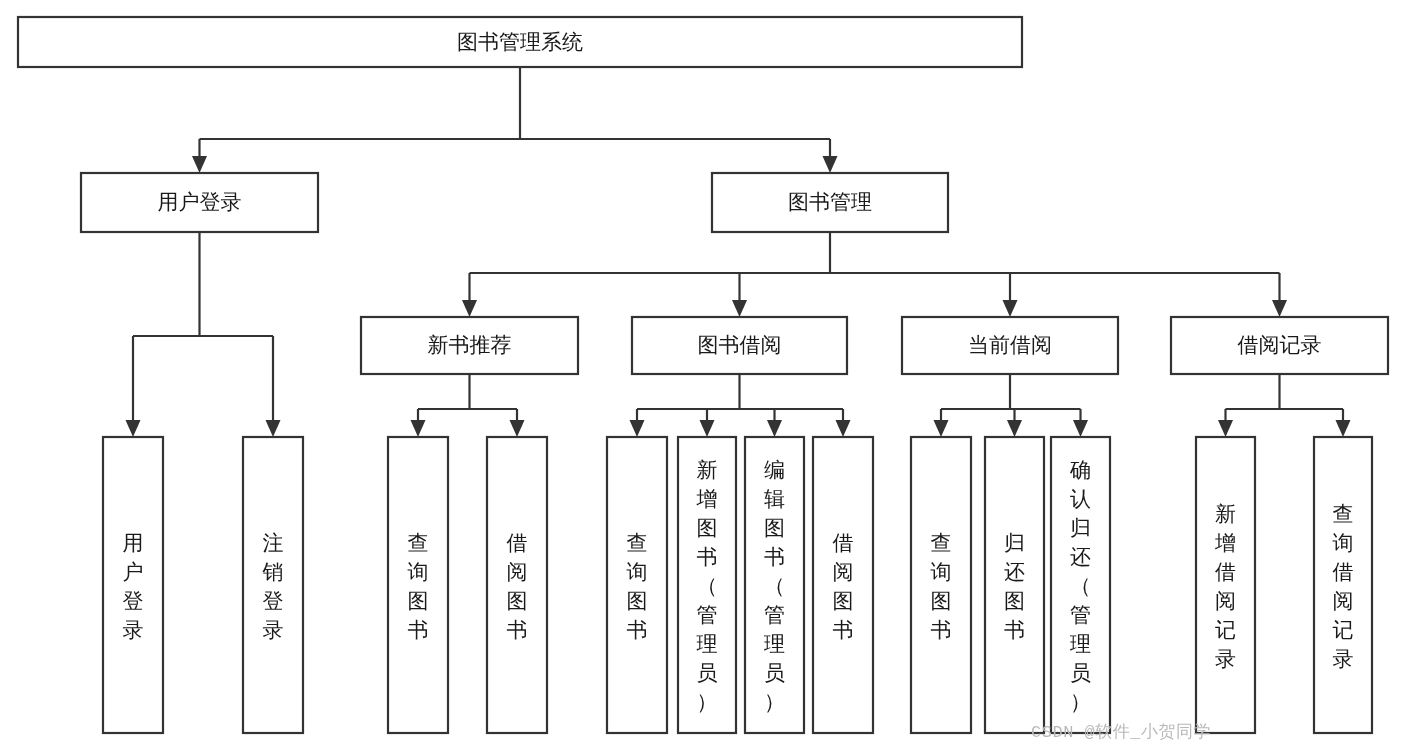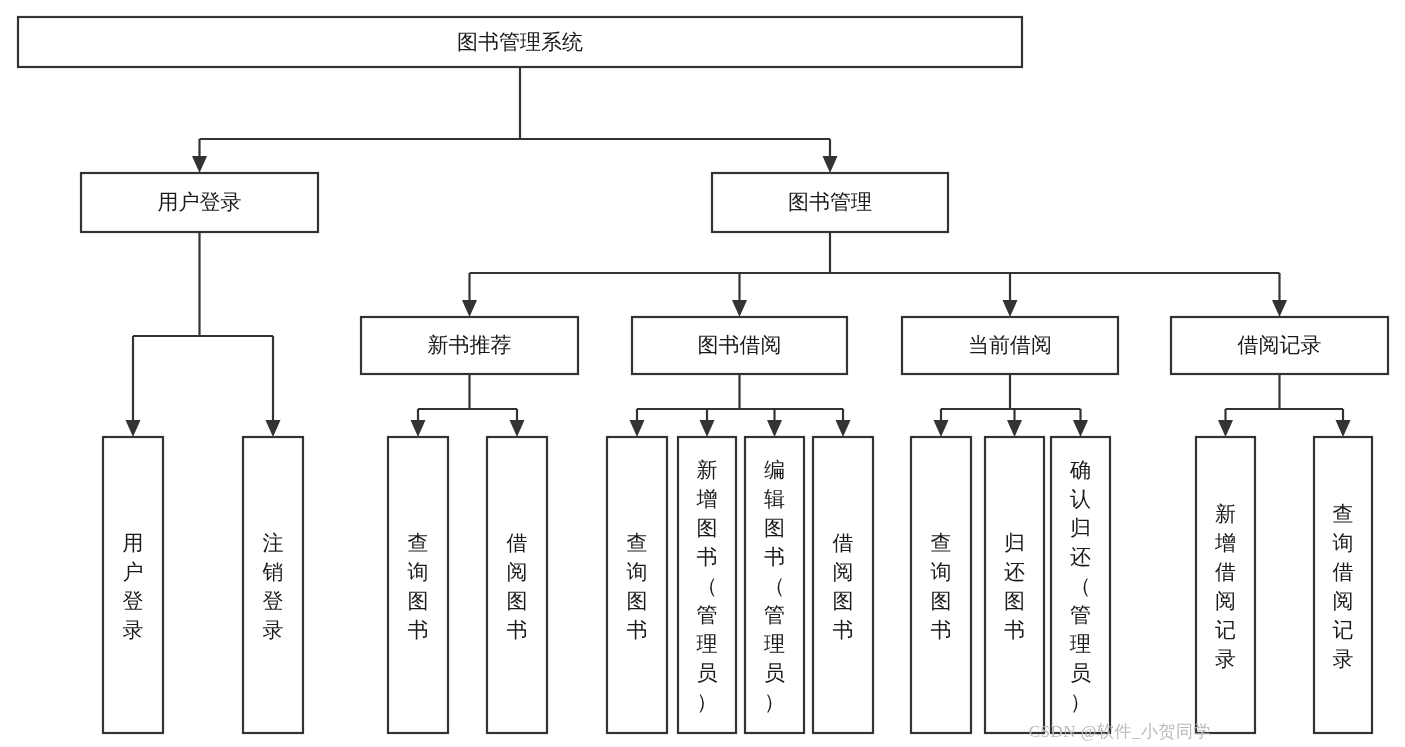--- a/index.html
+++ b/index.html
@@ -51,21 +51,21 @@
     stroke-linecap: butt;
   }
   .arrow-head {
     fill: #333333;
     stroke: none;
   }
   .watermark {
     position: absolute;
     right: 8px;
     bottom: 4px;
-    font-family: Liberation Serif, serif;
+    font-family: Liberation Mono, monospace;
     font-size: 17px;
     color: #b9b9b9;
     letter-spacing: 0.5px;
     white-space: nowrap;
     user-select: none;
   }
 </style>
 </head>
 <body>
 

